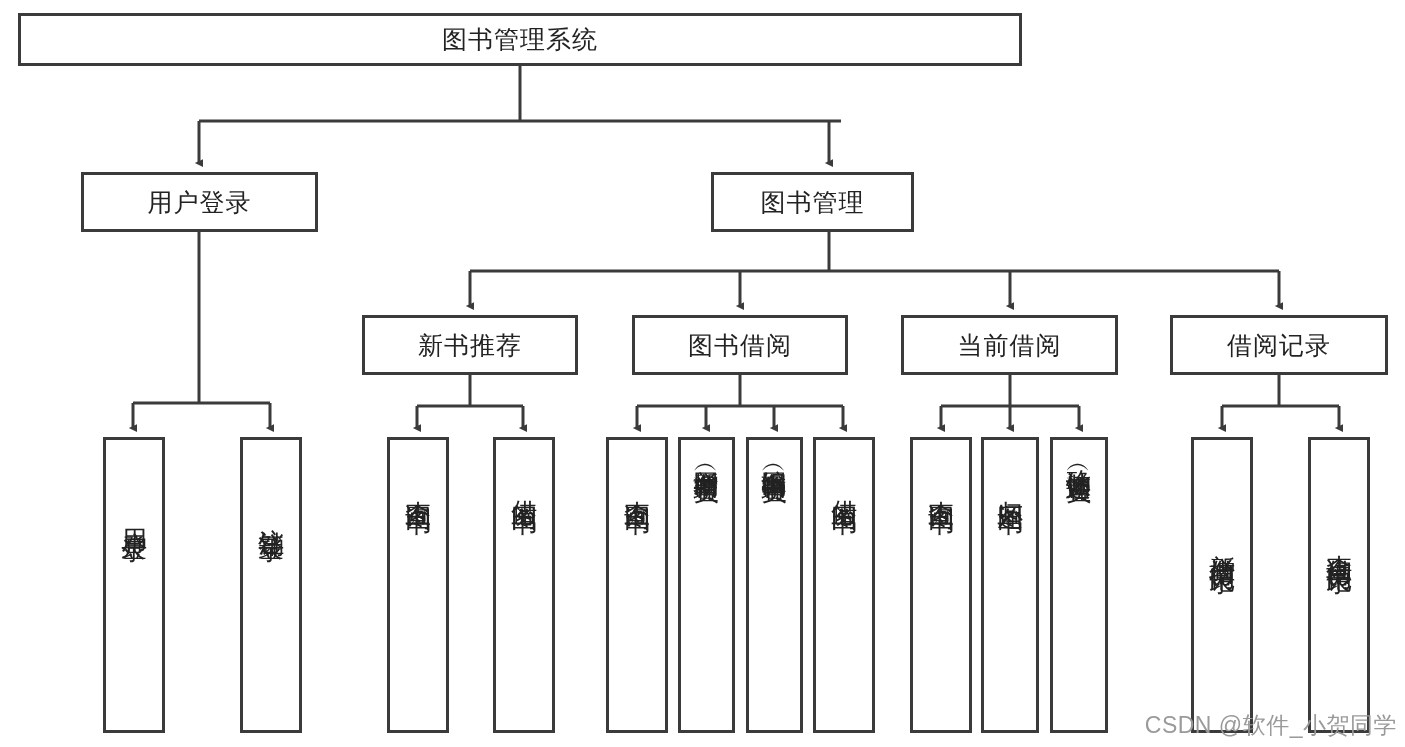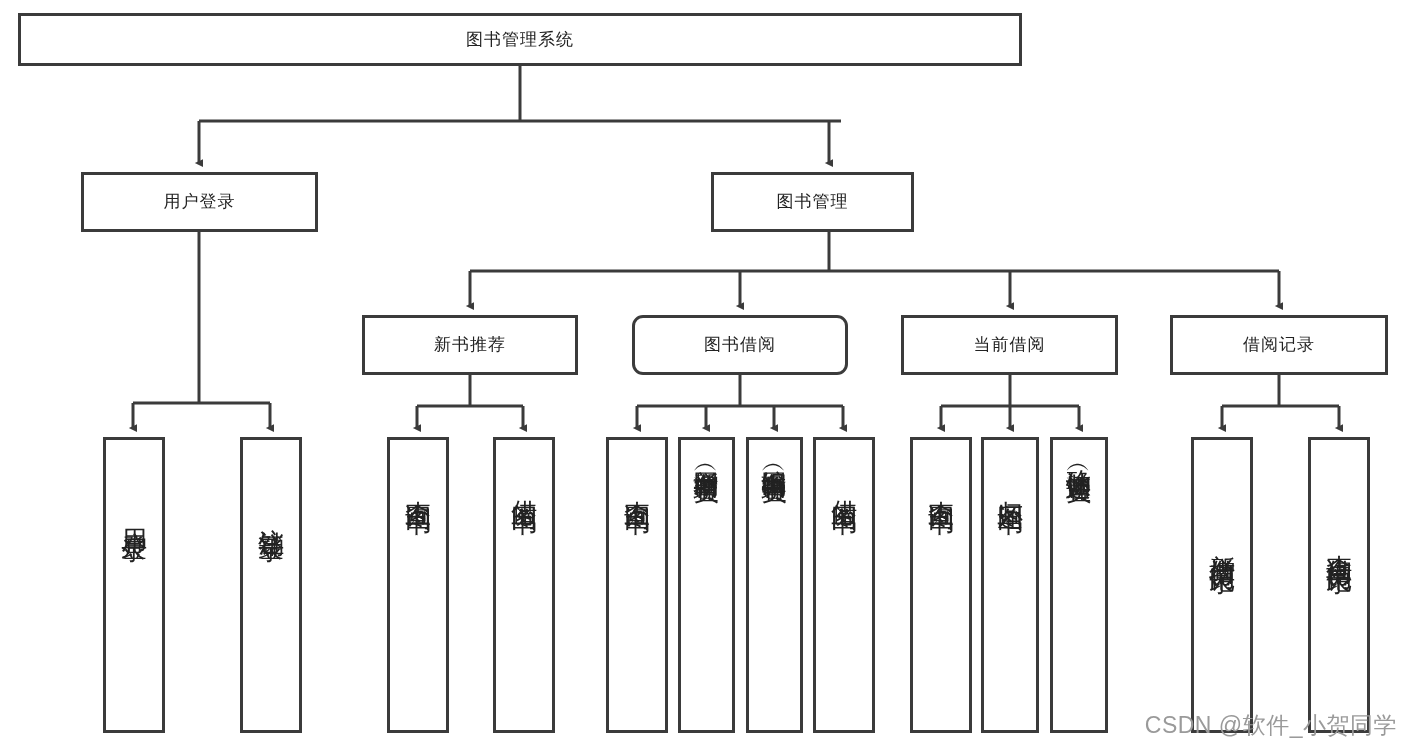--- a/index.html
+++ b/index.html
@@ -29,21 +29,21 @@
     position: absolute;
     box-sizing: border-box;
     border: 3px solid #3b3b3b;
     background: #ffffff;
     display: flex;
     align-items: center;
     justify-content: center;
     color: #222222;
   }
   .node.horiz .label {
-    font-size: 17px;
+    font-size: 25px;
     line-height: 1.15;
     letter-spacing: 1px;
     white-space: nowrap;
   }
   .node.vert {
     align-items: flex-start;
     justify-content: center;
     padding-top: 10px;
   }
   .node.vert .label {
@@ -142,21 +142,21 @@
   <div class="node horiz" style="left:81px; top:172px; width:237px; height:60px;">
     <span class="label">用户登录</span>
   </div>
   <div class="node horiz" style="left:711px; top:172px; width:203px; height:60px;">
     <span class="label">图书管理</span>
   </div>
 
   <div class="node horiz" style="left:362px; top:315px; width:216px; height:60px;">
     <span class="label">新书推荐</span>
   </div>
-  <div class="node horiz" style="left:632px; top:315px; width:216px; height:60px;border-radius:11px;">
+  <div class="node horiz" style="left:632px; top:315px; width:216px; height:60px;">
     <span class="label">图书借阅</span>
   </div>
   <div class="node horiz" style="left:1170px; top:315px; width:218px; height:60px;">
     <span class="label">借阅记录</span>
   </div>
   <div class="node horiz" style="left:901px; top:315px; width:217px; height:60px;">
     <span class="label">当前借阅</span>
   </div>
 
   <div class="node vert mid" style="left:103px; top:437px; width:62px; height:296px;">

